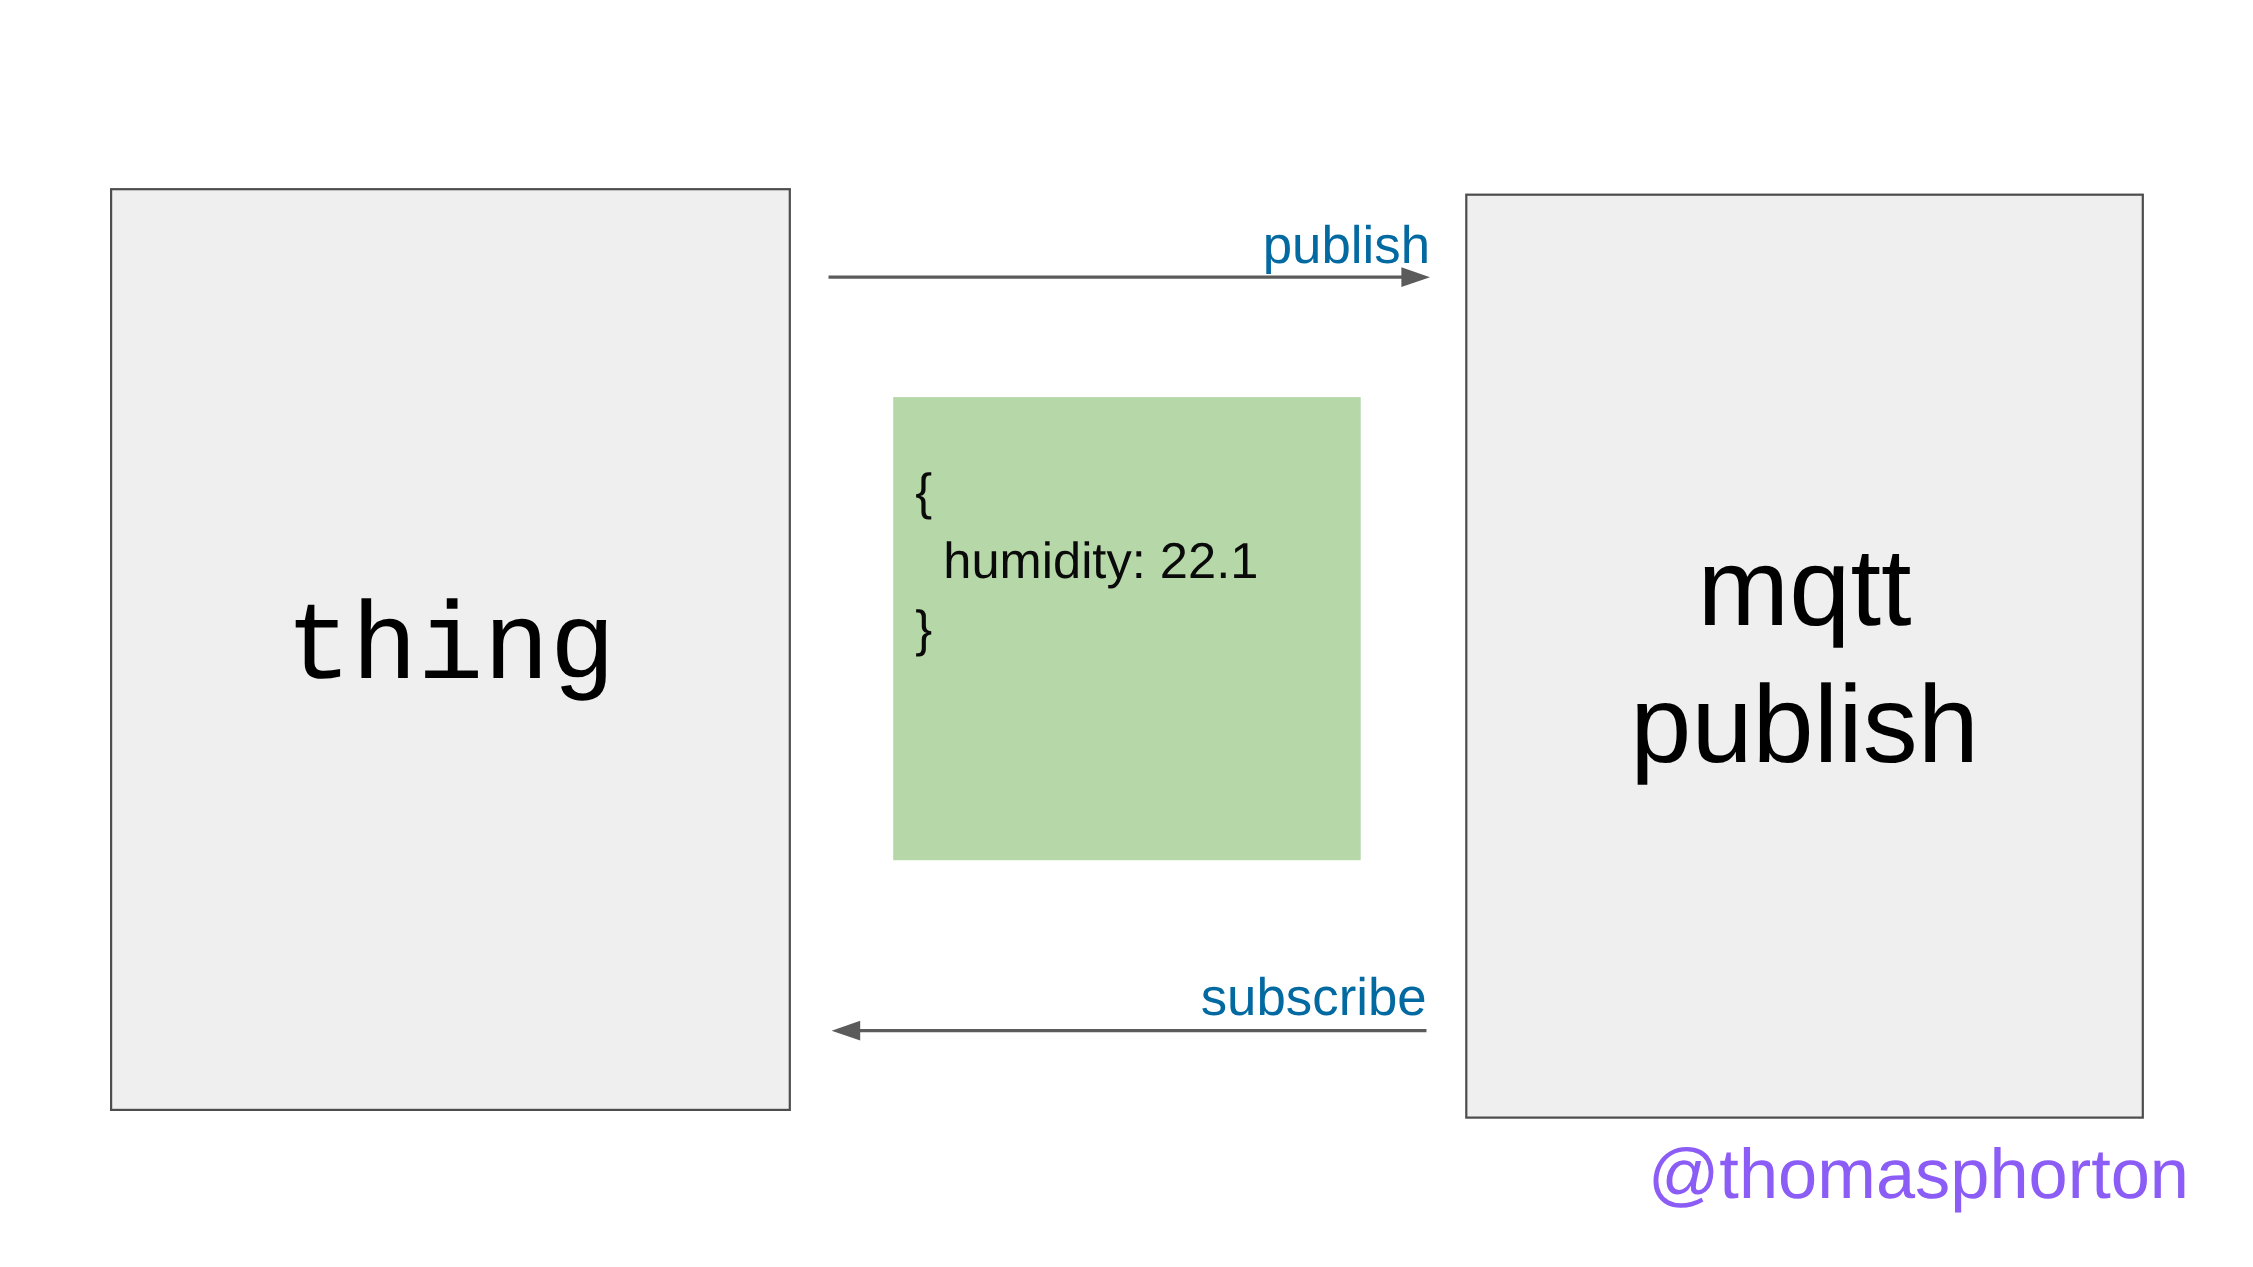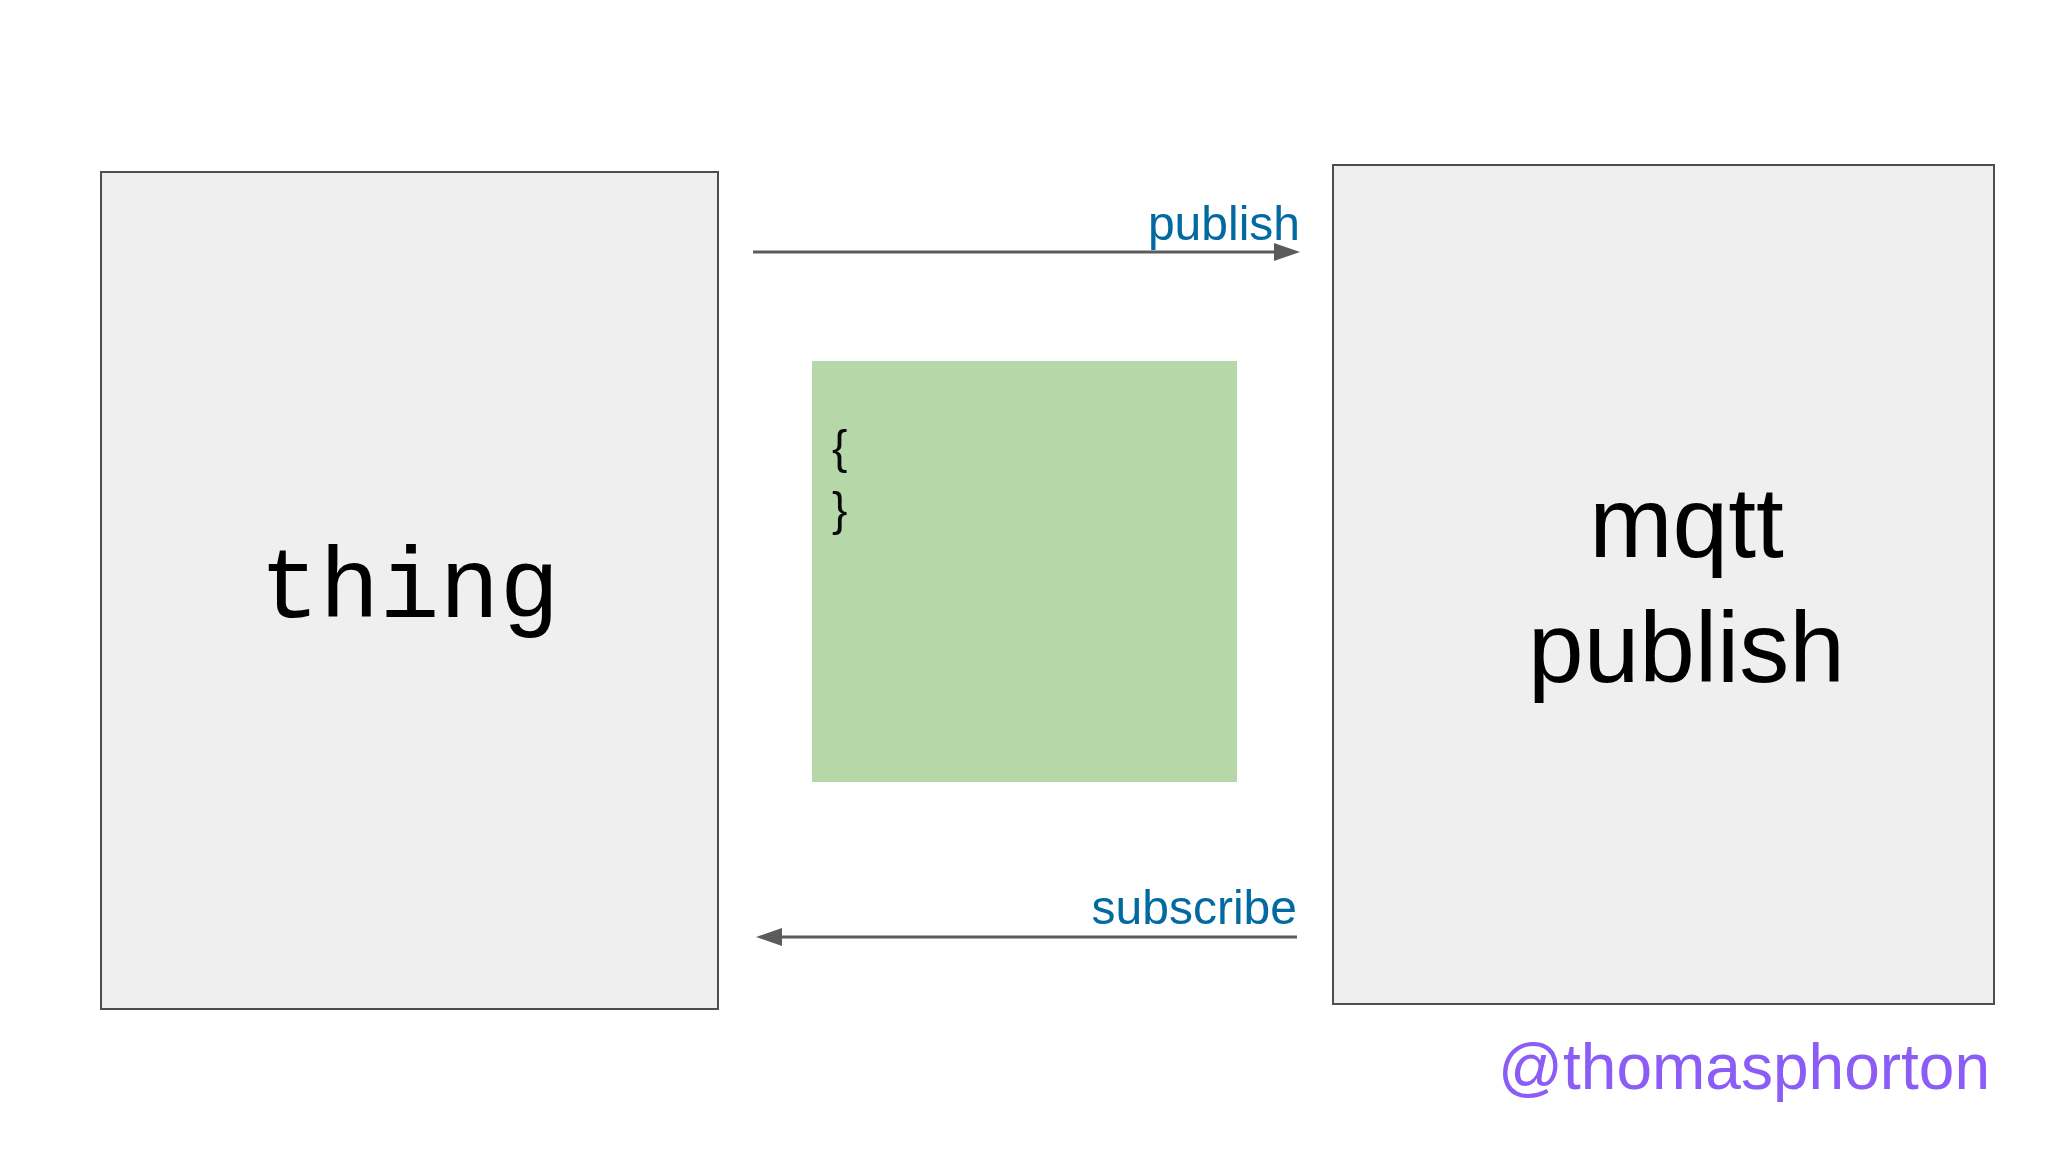--- a/index.html
+++ b/index.html
@@ -22,21 +22,21 @@
     border: 2px solid #4d4d4d;
     display: flex;
     align-items: center;
     justify-content: center;
     text-align: center;
     font-size: 100px;
     line-height: 1.25;
     color: #000000;
   }
   #node-thing  { left: 100px;  top: 171px; width: 615px; height: 835px; font-family: Liberation Mono, monospace; }
-  #node-broker { left: 1332px; top: 164px; width: 613px; height: 837px; padding-left: 46px; }
+  #node-broker { left: 1332px; top: 176px; width: 613px; height: 837px; }
   .node-line { display: block; }
 
   .edge-label {
     position: absolute;
     font-size: 48px;
     line-height: 1;
     text-align: right;
     color: #0369a1;
   }
   #publish-label   { left: 753px; top: 200px; width: 547px; }
@@ -87,20 +87,21 @@
   </div>
 
   <div class="edge-label" id="publish-label">publish</div>
   <svg class="edge-arrow" id="publish-arrow" width="547" height="28" viewBox="0 0 547 28">
     <line x1="0" y1="13" x2="524" y2="13" stroke="#5b5b5b" stroke-width="3"></line>
     <polygon points="547,13 521,4 521,22" fill="#5b5b5b"></polygon>
   </svg>
 
   <div id="payload-box">
     <div class="payload-line">{</div>
+    <div class="payload-line">  humidity: 22.1</div>
     <div class="payload-line">}</div>
   </div>
 
   <div class="edge-label" id="subscribe-label">subscribe</div>
   <svg class="edge-arrow" id="subscribe-arrow" width="541" height="28" viewBox="0 0 541 28">
     <line x1="23" y1="13" x2="541" y2="13" stroke="#5b5b5b" stroke-width="3"></line>
     <polygon points="0,13 26,4 26,22" fill="#5b5b5b"></polygon>
   </svg>
 
   <div id="watermark">@thomasphorton</div>

